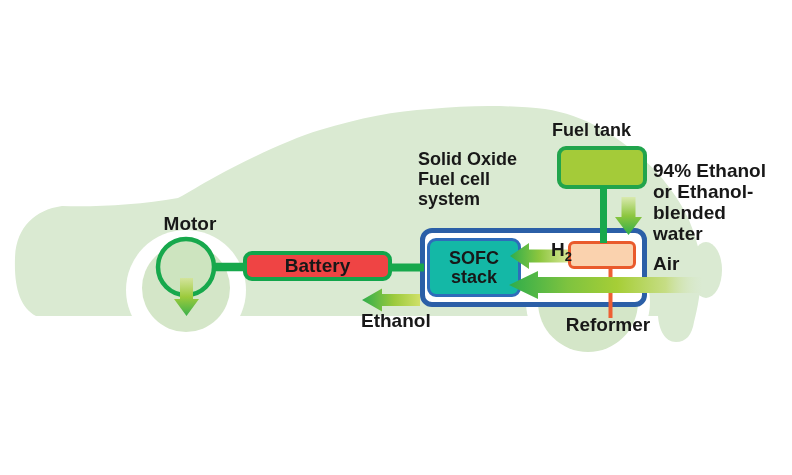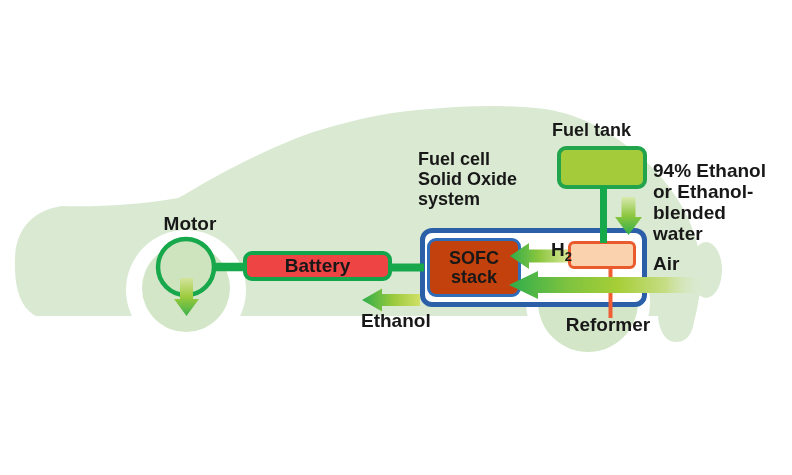--- a/index.html
+++ b/index.html
@@ -5,21 +5,21 @@
   html,body{margin:0;padding:0;background:#ffffff;}
   .stage{
     position:relative;width:792px;height:475px;overflow:hidden;background:#ffffff;
     font-family:"Liberation Sans","DejaVu Sans",sans-serif;
   }
   .stage svg{position:absolute;left:0;top:0;}
   .layer-base{z-index:1;}
   .layer-overlay{z-index:20;}
   .box{position:absolute;box-sizing:border-box;z-index:10;display:flex;align-items:center;justify-content:center;}
   .blue-box{left:420px;top:228px;width:227px;height:79px;background:#ffffff;border:5px solid #2b5fa7;border-radius:12px;}
-  .sofc-box{left:427px;top:238px;width:94px;height:59px;background:#c2410c;border:3px solid #2f6cba;border-radius:9px;flex-direction:column;}
+  .sofc-box{left:427px;top:238px;width:94px;height:59px;background:#14b8a6;border:3px solid #2f6cba;border-radius:9px;flex-direction:column;}
   .battery-box{left:243px;top:251px;width:149px;height:30px;background:#ef4444;border:4px solid #12a54b;border-radius:9px;}
   .tank-box{left:557px;top:146px;width:90px;height:43px;background:#a4cb39;border:4px solid #21a44c;border-radius:9px;}
   .reformer-box{left:568px;top:241px;width:68px;height:28px;background:#fad2ae;border:3px solid #e95a2c;border-radius:6px;}
   .label{position:absolute;z-index:30;font-weight:bold;color:#181818;line-height:20px;font-size:19px;white-space:nowrap;}
   .label .ln{display:block;}
   .box-text{font-weight:bold;color:#181818;font-size:19px;}
   .sofc-text{font-size:18px;line-height:19px;text-align:center;}
   .h2-label sub{font-size:13px;}
 </style>
 </head>
@@ -110,22 +110,22 @@
     <polygon fill="url(#gradAir)" points="509,285 538,271 538,277 702,277 702,293 538,293 538,299"></polygon>
 
     <polygon fill="url(#gradCharge)" points="362,300 382,288.5 382,294 420,294 420,306 382,306 382,311.5"></polygon>
   </svg>
 
   <div class="label" style="left:156px;top:214px;width:68px;text-align:center;">Motor</div>
 
   <div class="label" style="left:552px;top:120px;width:100px;text-align:left;font-size:18px;">Fuel tank</div>
 
   <div class="label" style="left:418px;top:149px;font-size:18px;">
+    <span class="ln">Solid Oxide</span>
     <span class="ln">Fuel cell</span>
-    <span class="ln">Solid Oxide</span>
     <span class="ln">system</span>
   </div>
 
   <div class="label" style="left:653px;top:160px;line-height:21px;">
     <span class="ln">94% Ethanol</span>
     <span class="ln">or Ethanol-</span>
     <span class="ln">blended</span>
     <span class="ln">water</span>
   </div>
 

